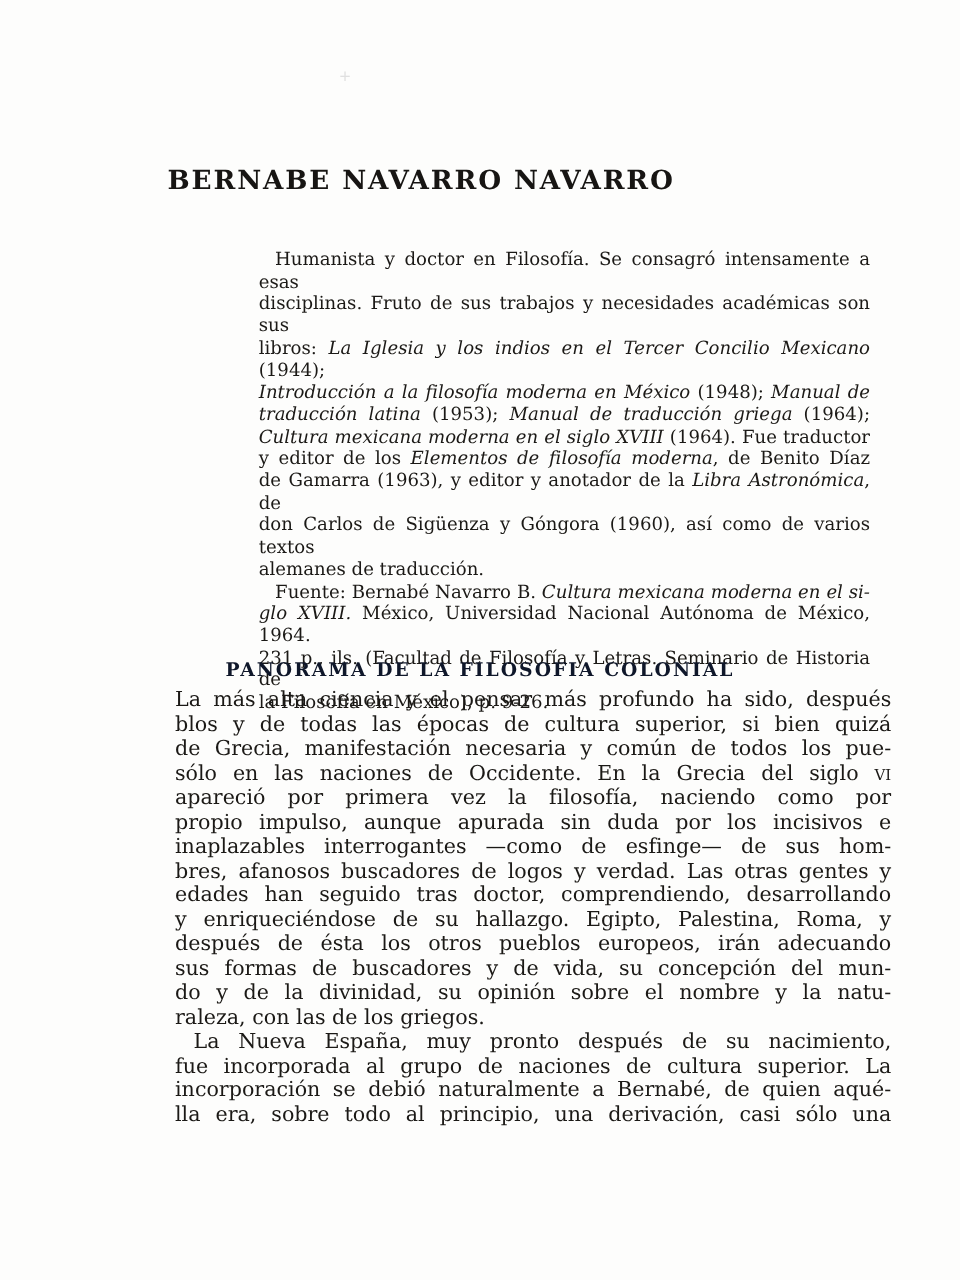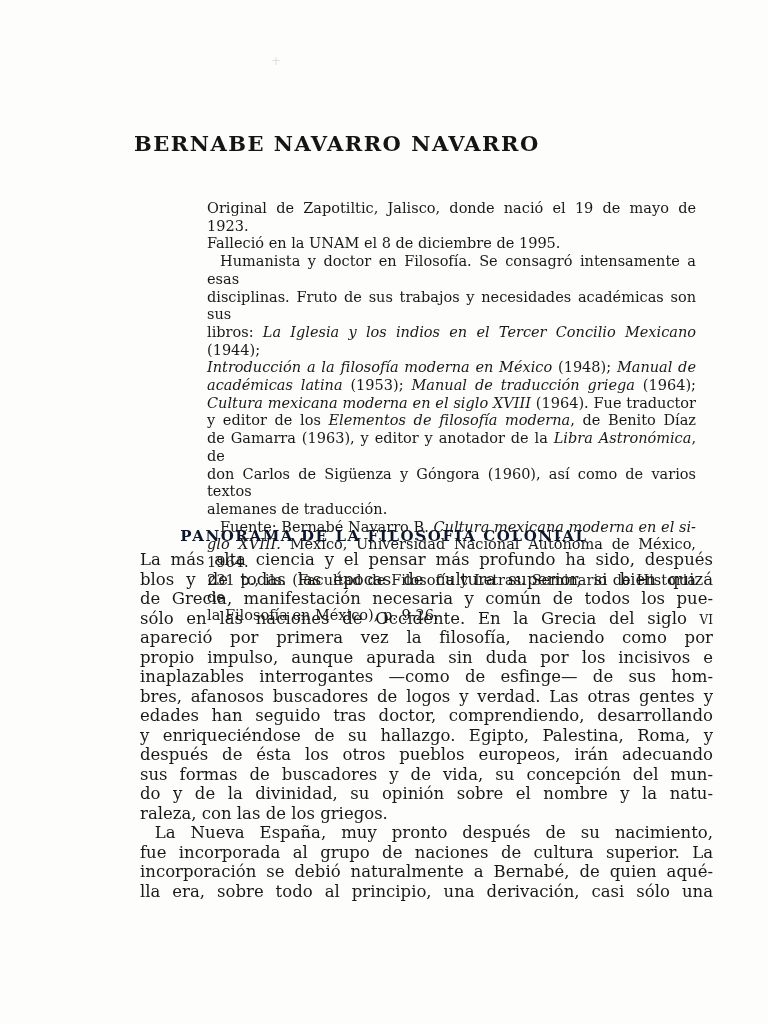--- a/index.html
+++ b/index.html
@@ -71,30 +71,26 @@
 </head>
 <body>
 
 <div class="page">
 
   <div class="reg-mark">+</div>
 
   <h1 class="doc-title">BERNABE NAVARRO NAVARRO</h1>
 
   <div class="bio-block">
-      <div class="para">
-        <div class="tline">Original de Zapotiltic, Jalisco, donde nació el 19 de mayo de 1923.</div>
-        <div class="tline">Falleció en la UNAM el 8 de diciembre de 1995.</div>
-      </div>
       <div class="para indent">
         <div class="tline">Humanista y doctor en Filosofía. Se consagró intensamente a esas</div>
         <div class="tline">disciplinas. Fruto de sus trabajos y necesidades académicas son sus</div>
         <div class="tline">libros: <i>La Iglesia y los indios en el Tercer Concilio Mexicano</i> (1944);</div>
         <div class="tline"><i>Introducción a la filosofía moderna en México</i> (1948); <i>Manual de</i></div>
-        <div class="tline"><i>académicas latina</i> (1953); <i>Manual de traducción griega</i> (1964);</div>
+        <div class="tline"><i>traducción latina</i> (1953); <i>Manual de traducción griega</i> (1964);</div>
         <div class="tline"><i>Cultura mexicana moderna en el siglo XVIII</i> (1964). Fue traductor</div>
         <div class="tline">y editor de los <i>Elementos de filosofía moderna</i>, de Benito Díaz</div>
         <div class="tline">de Gamarra (1963), y editor y anotador de la <i>Libra Astronómica</i>, de</div>
         <div class="tline">don Carlos de Sigüenza y Góngora (1960), así como de varios textos</div>
         <div class="tline">alemanes de traducción.</div>
       </div>
       <div class="para indent">
         <div class="tline">Fuente: Bernabé Navarro B. <i>Cultura mexicana moderna en el si-</i></div>
         <div class="tline"><i>glo XVIII.</i> México, Universidad Nacional Autónoma de México, 1964.</div>
         <div class="tline">231 p., ils. (Facultad de Filosofía y Letras. Seminario de Historia de</div>

